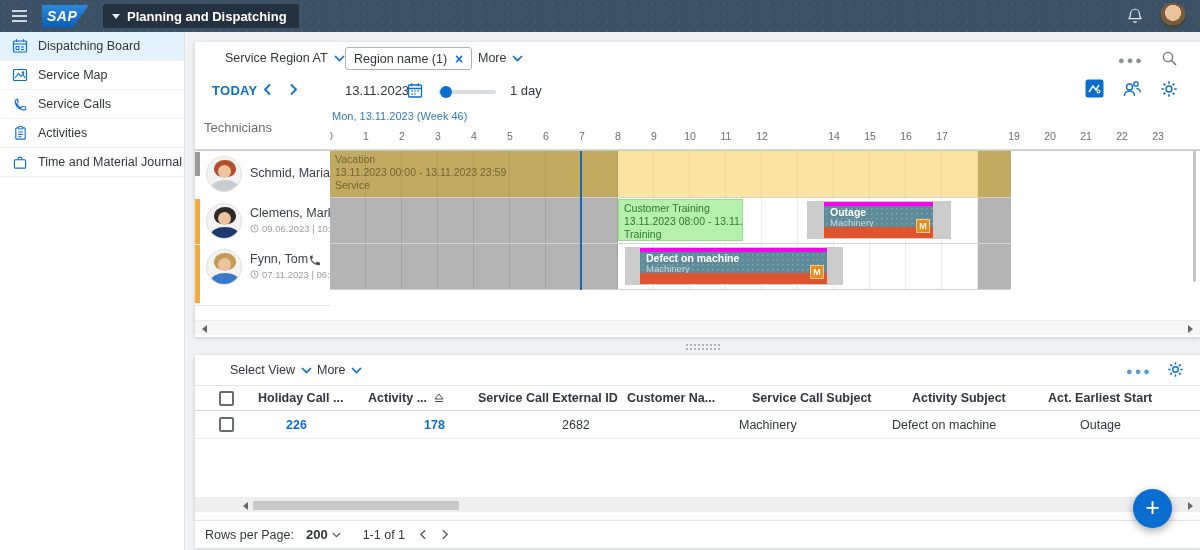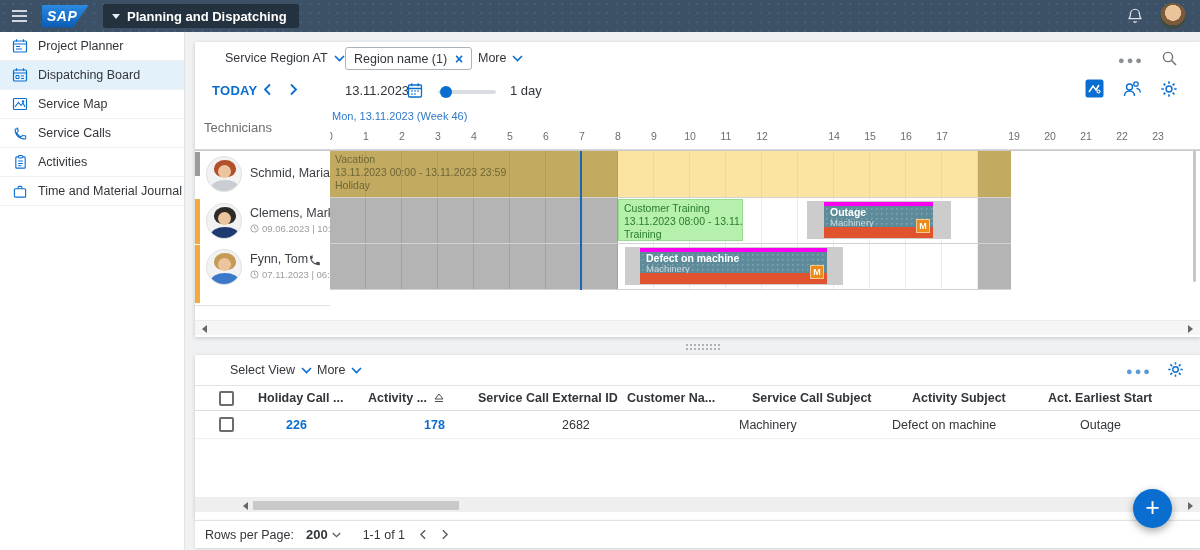--- a/index.html
+++ b/index.html
@@ -151,30 +151,20 @@
       <span class="icbtn">
         <svg width="18" height="18" viewBox="0 0 16 16">
             <path d="M8 2a4 4 0 0 1 4 4c0 3 .8 3.8 1.4 4.4H2.6C3.2 9.8 4 9 4 6a4 4 0 0 1 4-4z M6.7 12.6a1.35 1.35 0 0 0 2.6 0" stroke="#dbe3ec" stroke-width="1.1" fill="none" stroke-linejoin="round"></path>
           </svg>
       </span>
       <span class="avatar-top"></span>
     </div>
   </div>
 
   <div class="sidebar">
-      <div class="side-item">
-        <span class="sicon">
-          <svg width="16" height="16" viewBox="0 0 16 16">
-            <rect x="1.5" y="3" width="13" height="11" rx="1" stroke="#0a6ed1" stroke-width="1.2" fill="none"></rect>
-            <path d="M1.5 6h13M4.5 1.3v2.5M11.5 1.3v2.5" stroke="#0a6ed1" stroke-width="1.2"></path>
-            <path d="M4 8.5h4M4 11h6" stroke="#0a6ed1" stroke-width="1.2"></path>
-          </svg>
-        </span>
-        <span class="slabel">Project Planner</span>
-      </div>
       <div class="side-item selected">
         <span class="sicon">
           <svg width="16" height="16" viewBox="0 0 16 16">
             <rect x="1.5" y="3" width="13" height="11" rx="1" stroke="#0a6ed1" stroke-width="1.2" fill="none"></rect>
             <path d="M1.5 6h13M4.5 1.3v2.5M11.5 1.3v2.5" stroke="#0a6ed1" stroke-width="1.2"></path>
             <path d="M4 8.5h3v3H4z" stroke="#0a6ed1" stroke-width="1" fill="none"></path>
             <path d="M9 9h3M9 11.5h3" stroke="#0a6ed1" stroke-width="1.2"></path>
           </svg>
         </span>
         <span class="slabel">Dispatching Board</span>
@@ -384,21 +374,21 @@
         <div class="nw" style="left:648px; width:216px; top:47px;"></div>
         <div class="nw" style="left:0; width:288px; top:93px;"></div>
         <div class="nw" style="left:648px; width:216px; top:93px;"></div>
 
         <div class="vac dark" style="left:0; width:288px;"></div>
         <div class="vac light" style="left:288px; width:360px;"></div>
         <div class="vac dark" style="left:648px; width:216px;"></div>
         <div class="vac-text">
           <div>Vacation</div>
           <div>13.11.2023 00:00 - 13.11.2023 23:59</div>
-          <div>Holiday</div>
+          <div>Service</div>
         </div>
 
         <div class="bar-training">
           <div>Customer Training</div>
           <div>13.11.2023 08:00 - 13.11.202...</div>
           <div>Training</div>
         </div>
 
         <div class="assign-box" style="left:477px; width:144px; top:50px;">
           <div class="assign" style="left:17px; width:109px;">

